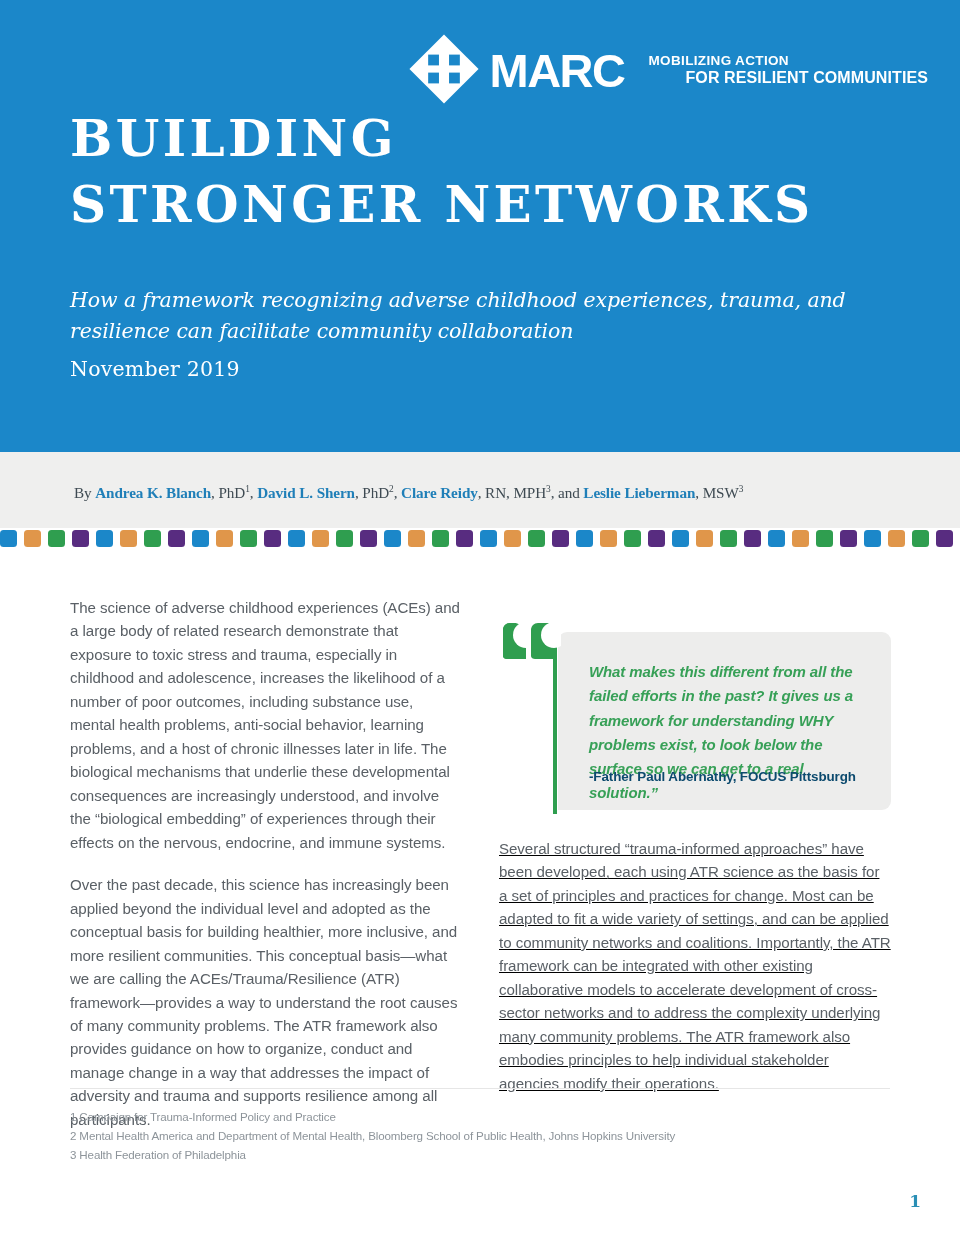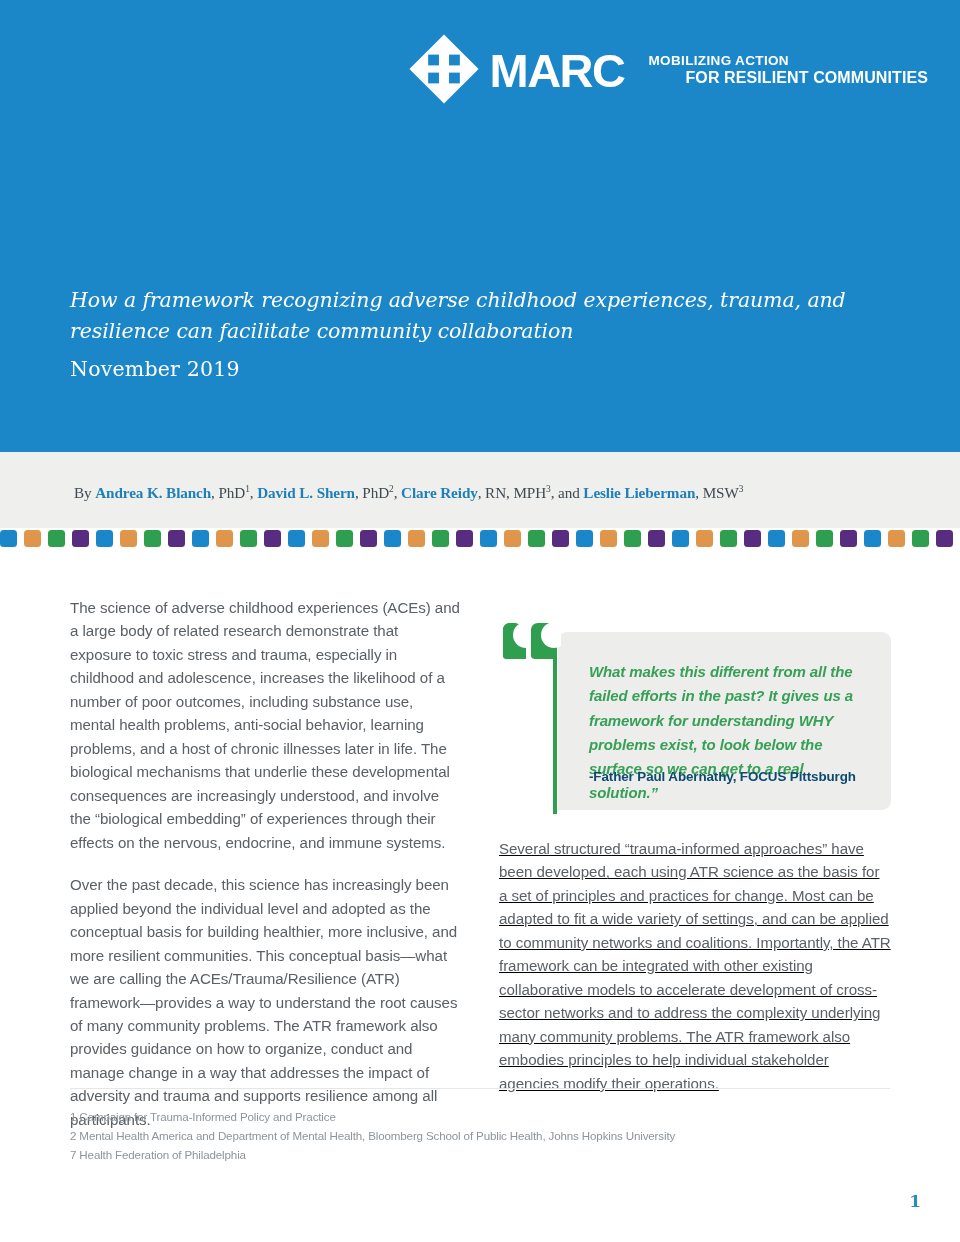--- a/index.html
+++ b/index.html
@@ -280,20 +280,24 @@
       <rect x="28" y="55" width="15" height="15" fill="#1b87c9"></rect>
       <rect x="57" y="55" width="15" height="15" fill="#1b87c9"></rect>
     </svg>
     <div class="logo-word">MARC</div>
     <div class="logo-tagline">
       <span class="tl1">MOBILIZING ACTION</span>
       <span class="tl2">FOR RESILIENT COMMUNITIES</span>
     </div>
   </div>
 
+  <div class="doc-title">
+    <span class="tline">BUILDING</span>
+    <span class="tline">STRONGER NETWORKS</span>
+  </div>
 
   <div class="doc-subtitle">How a framework recognizing adverse childhood experiences, trauma, and resilience can facilitate community collaboration</div>
   <div class="doc-date">November 2019</div>
 </div>
 
 <div class="byline-band">
   <div class="byline">By <b>Andrea K. Blanch</b>, PhD<sup>1</sup>, <b>David L. Shern</b>, PhD<sup>2</sup>, <b>Clare Reidy</b>, RN, MPH<sup>3</sup>, and <b>Leslie Lieberman</b>, MSW<sup>3</sup></div>
 </div>
 
 <div class="dot-strip">
@@ -362,15 +366,15 @@
     <div class="pq-attr">-Father Paul Abernathy, FOCUS Pittsburgh</div>
   </div>
 
   <p class="bodytext">Several structured “trauma-informed approaches” have been developed, each using ATR science as the basis for a set of principles and practices for change. Most can be adapted to fit a wide variety of settings, and can be applied to community networks and coalitions. Importantly, the ATR framework can be integrated with other existing collaborative models to accelerate development of cross-sector networks and to address the complexity underlying many community problems. The ATR framework also embodies principles to help individual stakeholder agencies modify their operations.</p>
 </div>
 
 <div class="footer-rule"></div>
 <div class="footnotes">
     <div class="footnote">1 Campaign for Trauma-Informed Policy and Practice</div>
     <div class="footnote">2 Mental Health America and Department of Mental Health, Bloomberg School of Public Health, Johns Hopkins University</div>
-    <div class="footnote">7 Health Federation of Philadelphia</div>
+    <div class="footnote">3 Health Federation of Philadelphia</div>
   </div>
 <div class="page-number">1</div>
 
 </body></html>

